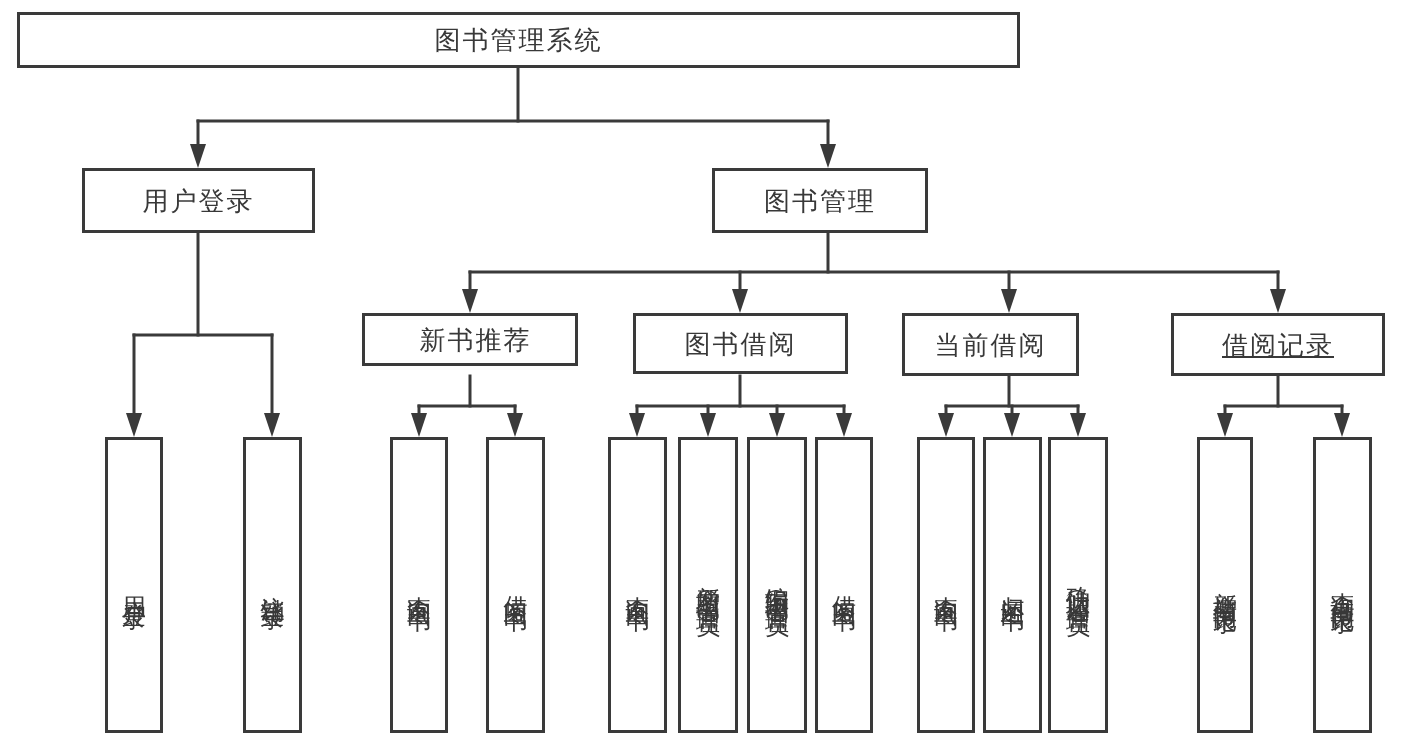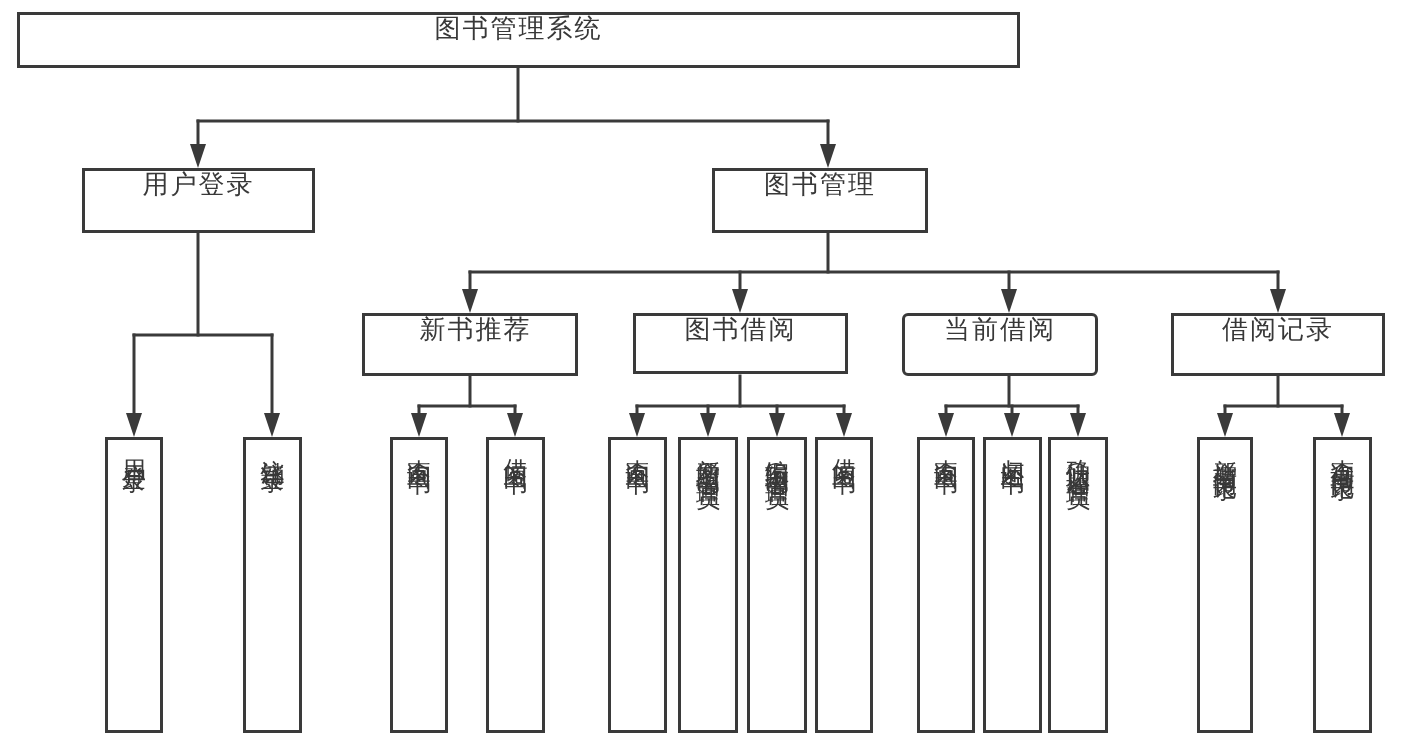--- a/index.html
+++ b/index.html
@@ -9,21 +9,21 @@
     background:#ffffff;
     font-family:"Liberation Sans","DejaVu Sans",sans-serif;
     overflow:hidden;
   }
   #wires{position:absolute;left:0;top:0;z-index:1;}
   .node{
     position:absolute;
     box-sizing:border-box;
     border:3px solid #3a3a3a;
     background:#ffffff;
-    display:flex;justify-content:center;
+    display:flex;align-items:center;justify-content:center;
     color:#383838;
     z-index:2;
   }
   .node.h .label{
     font-size:26px;letter-spacing:2px;white-space:nowrap;line-height:1;
   }
   .node.v .label{
     writing-mode:vertical-rl;
     text-orientation:mixed;
     font-size:24px;letter-spacing:4px;line-height:1;
@@ -96,30 +96,30 @@
   <div id="nodes">
       <div class="node h" style="left: 17px; top: 12px; width: 1003px; height: 56px;">
         <span class="label">图书管理系统</span>
       </div>
       <div class="node h" style="left: 82px; top: 168px; width: 233px; height: 65px;">
         <span class="label">用户登录</span>
       </div>
       <div class="node h" style="left: 712px; top: 168px; width: 216px; height: 65px;">
         <span class="label">图书管理</span>
       </div>
-      <div class="node h" style="left: 362px; top: 313px; width: 216px; height: 63px; padding-left: 11px;">
+      <div class="node h" style="left: 362px; top: 313px; width: 216px; height: 53px; padding-left: 11px;">
         <span class="label">新书推荐</span>
       </div>
       <div class="node h" style="left: 633px; top: 313px; width: 215px; height: 61px;">
         <span class="label">图书借阅</span>
       </div>
-      <div class="node h" style="left: 902px; top: 313px; width: 196px; height: 63px; border-radius: 6px;">
+      <div class="node h" style="left: 902px; top: 313px; width: 177px; height: 63px;">
         <span class="label">当前借阅</span>
       </div>
-      <div class="node h" style="left: 1171px; top: 313px; width: 214px; height: 63px;">
+      <div class="node h" style="left: 1171px; top: 313px; width: 214px; height: 63px; text-decoration: underline;">
         <span class="label">借阅记录</span>
       </div>
       <div class="node v" style="left: 105px; top: 437px; width: 58px; height: 296px;">
         <span class="label">用户登录</span>
       </div>
       <div class="node v" style="left: 243px; top: 437px; width: 59px; height: 296px;">
         <span class="label">注销登录</span>
       </div>
       <div class="node v" style="left: 390px; top: 437px; width: 58px; height: 296px;">
         <span class="label">查询图书</span>

